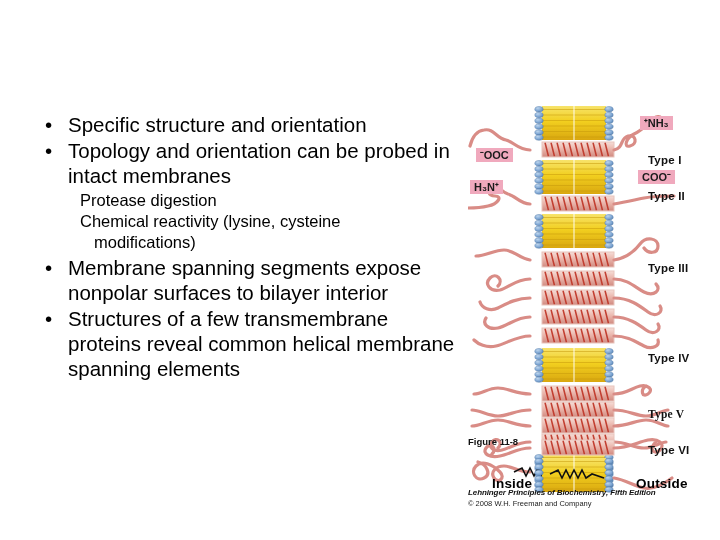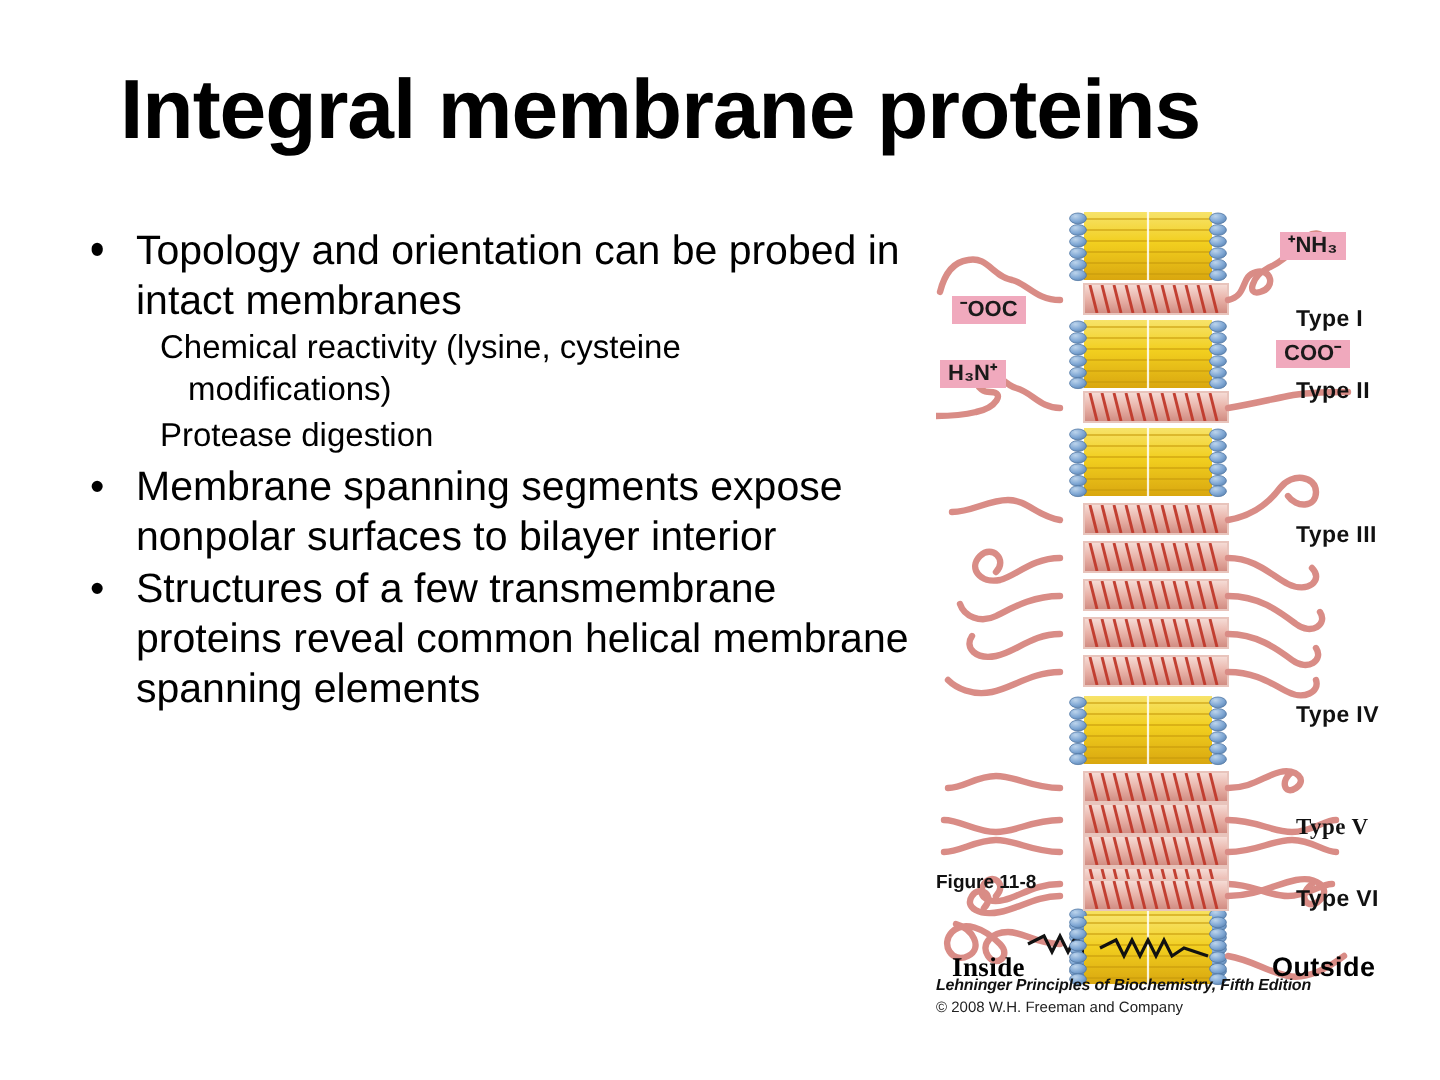--- a/index.html
+++ b/index.html
@@ -111,40 +111,40 @@
   #cap-copy {
     font-size: 7.5px; color: #222; line-height: 11px;
   }
   svg { display: block; }
 </style>
 </head>
 <body>
 
 <div id="slide">
 
-  <div id="title">Integral membrane proteins</div>
 
   <div id="body">
 
     <div class="bullet">
       <span class="dot">•</span>
+      <span>Specific structure and orientation</span>
     </div>
 
     <div class="bullet">
       <span class="dot">•</span>
       <span>Topology and orientation can be probed in intact membranes</span>
     </div>
 
+    <div class="subbullet sp-top">
+      <span>Protease digestion</span>
+    </div>
+
     <div class="subbullet">
       <span>Chemical reactivity (lysine, cysteine</span>
       <span class="wrapind">modifications)</span>
-    </div>
-
-    <div class="subbullet sp-top">
-      <span>Protease digestion</span>
     </div>
 
     <div class="bullet sp-top">
       <span class="dot">•</span>
       <span>Membrane spanning segments expose nonpolar surfaces to bilayer interior</span>
     </div>
 
     <div class="bullet">
       <span class="dot">•</span>
       <span>Structures of a few transmembrane proteins reveal common helical membrane spanning elements</span>
@@ -304,21 +304,21 @@
     <div class="chem-label" style="left:2px;  top:76px;">H₃N⁺</div>
     <div class="chem-label" style="left:170px; top:66px;">COO⁻</div>
 
     <div class="fig-label" style="left:180px; top:50px;">Type I</div>
     <div class="fig-label" style="left:180px; top:86px;">Type II</div>
     <div class="fig-label" style="left:180px; top:158px;">Type III</div>
     <div class="fig-label" style="left:180px; top:248px;">Type IV</div>
     <div class="fig-label" style="left:180px; top:304px;font-family:Liberation Serif, serif;">Type V</div>
     <div class="fig-label" style="left:180px; top:340px;">Type VI</div>
 
-    <div class="io-label" style="left:8px;  top:372px;font-family:Liberation Serif, serif;">Inside</div>
+    <div class="io-label" style="left:24px;  top:372px;">Inside</div>
     <div class="io-label" style="left:168px; top:372px;">Outside</div>
 
     <div id="caption">
       <div id="cap-fig">Figure 11-8</div>
       <div id="cap-book">Lehninger Principles of Biochemistry, Fifth Edition</div>
       <div id="cap-copy">© 2008 W.H. Freeman and Company</div>
     </div>
 
   </div>
 </div>

